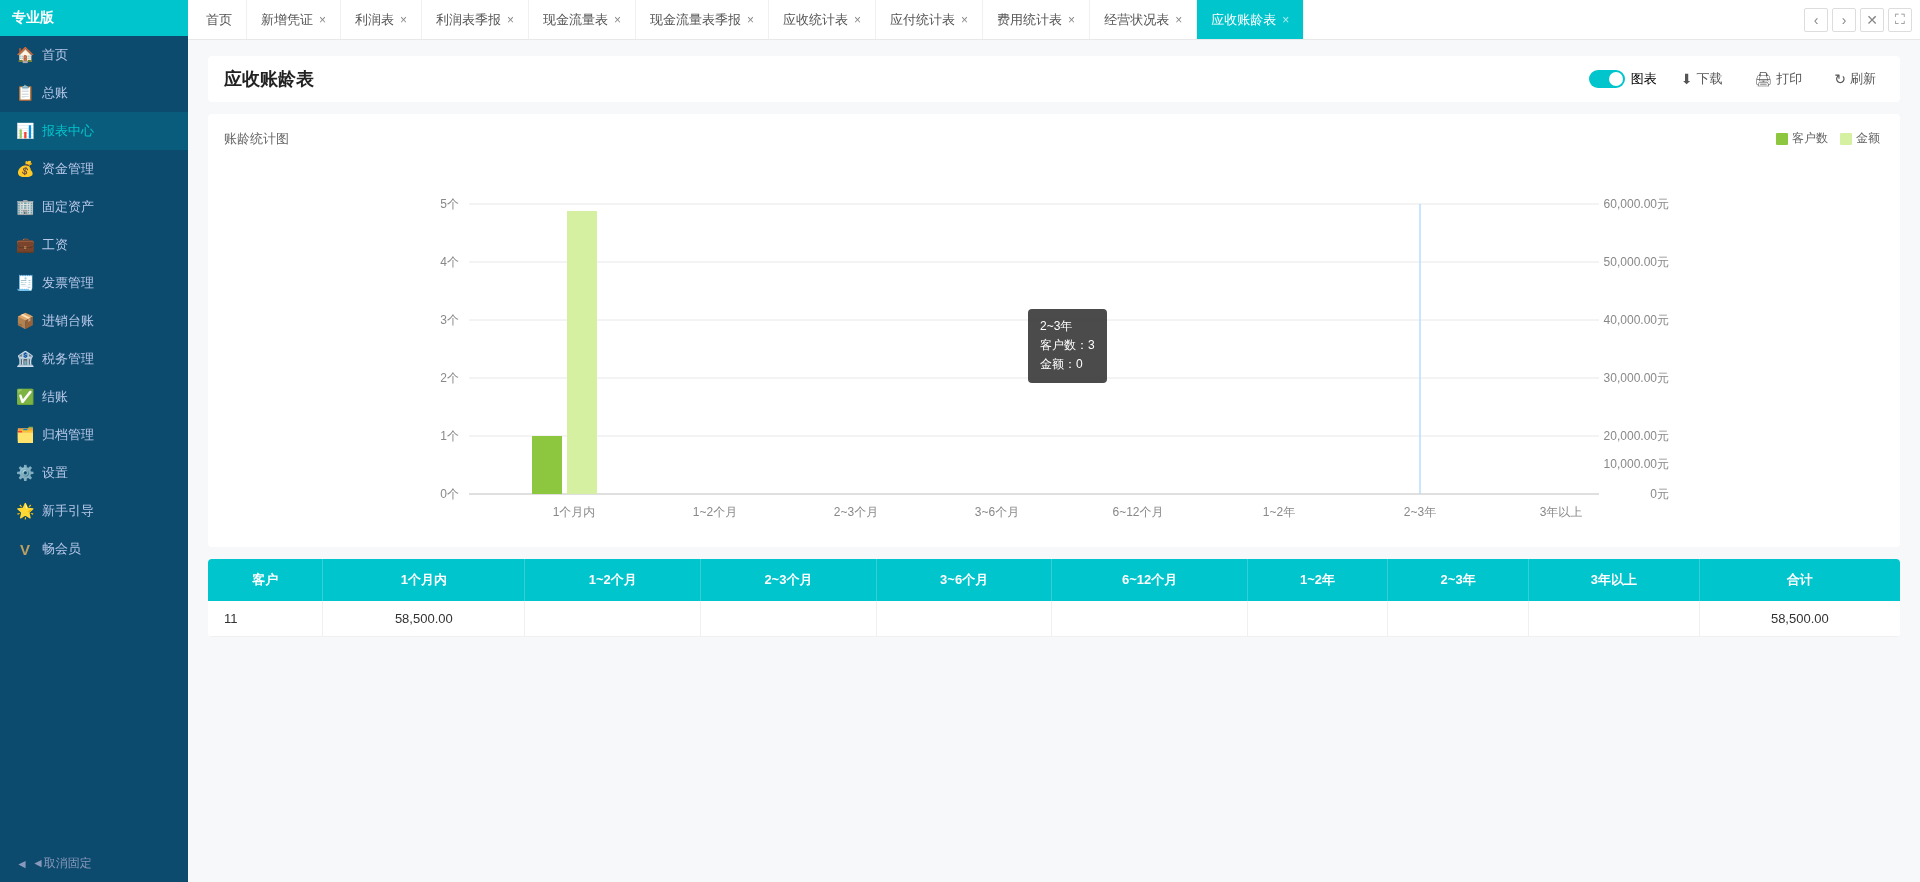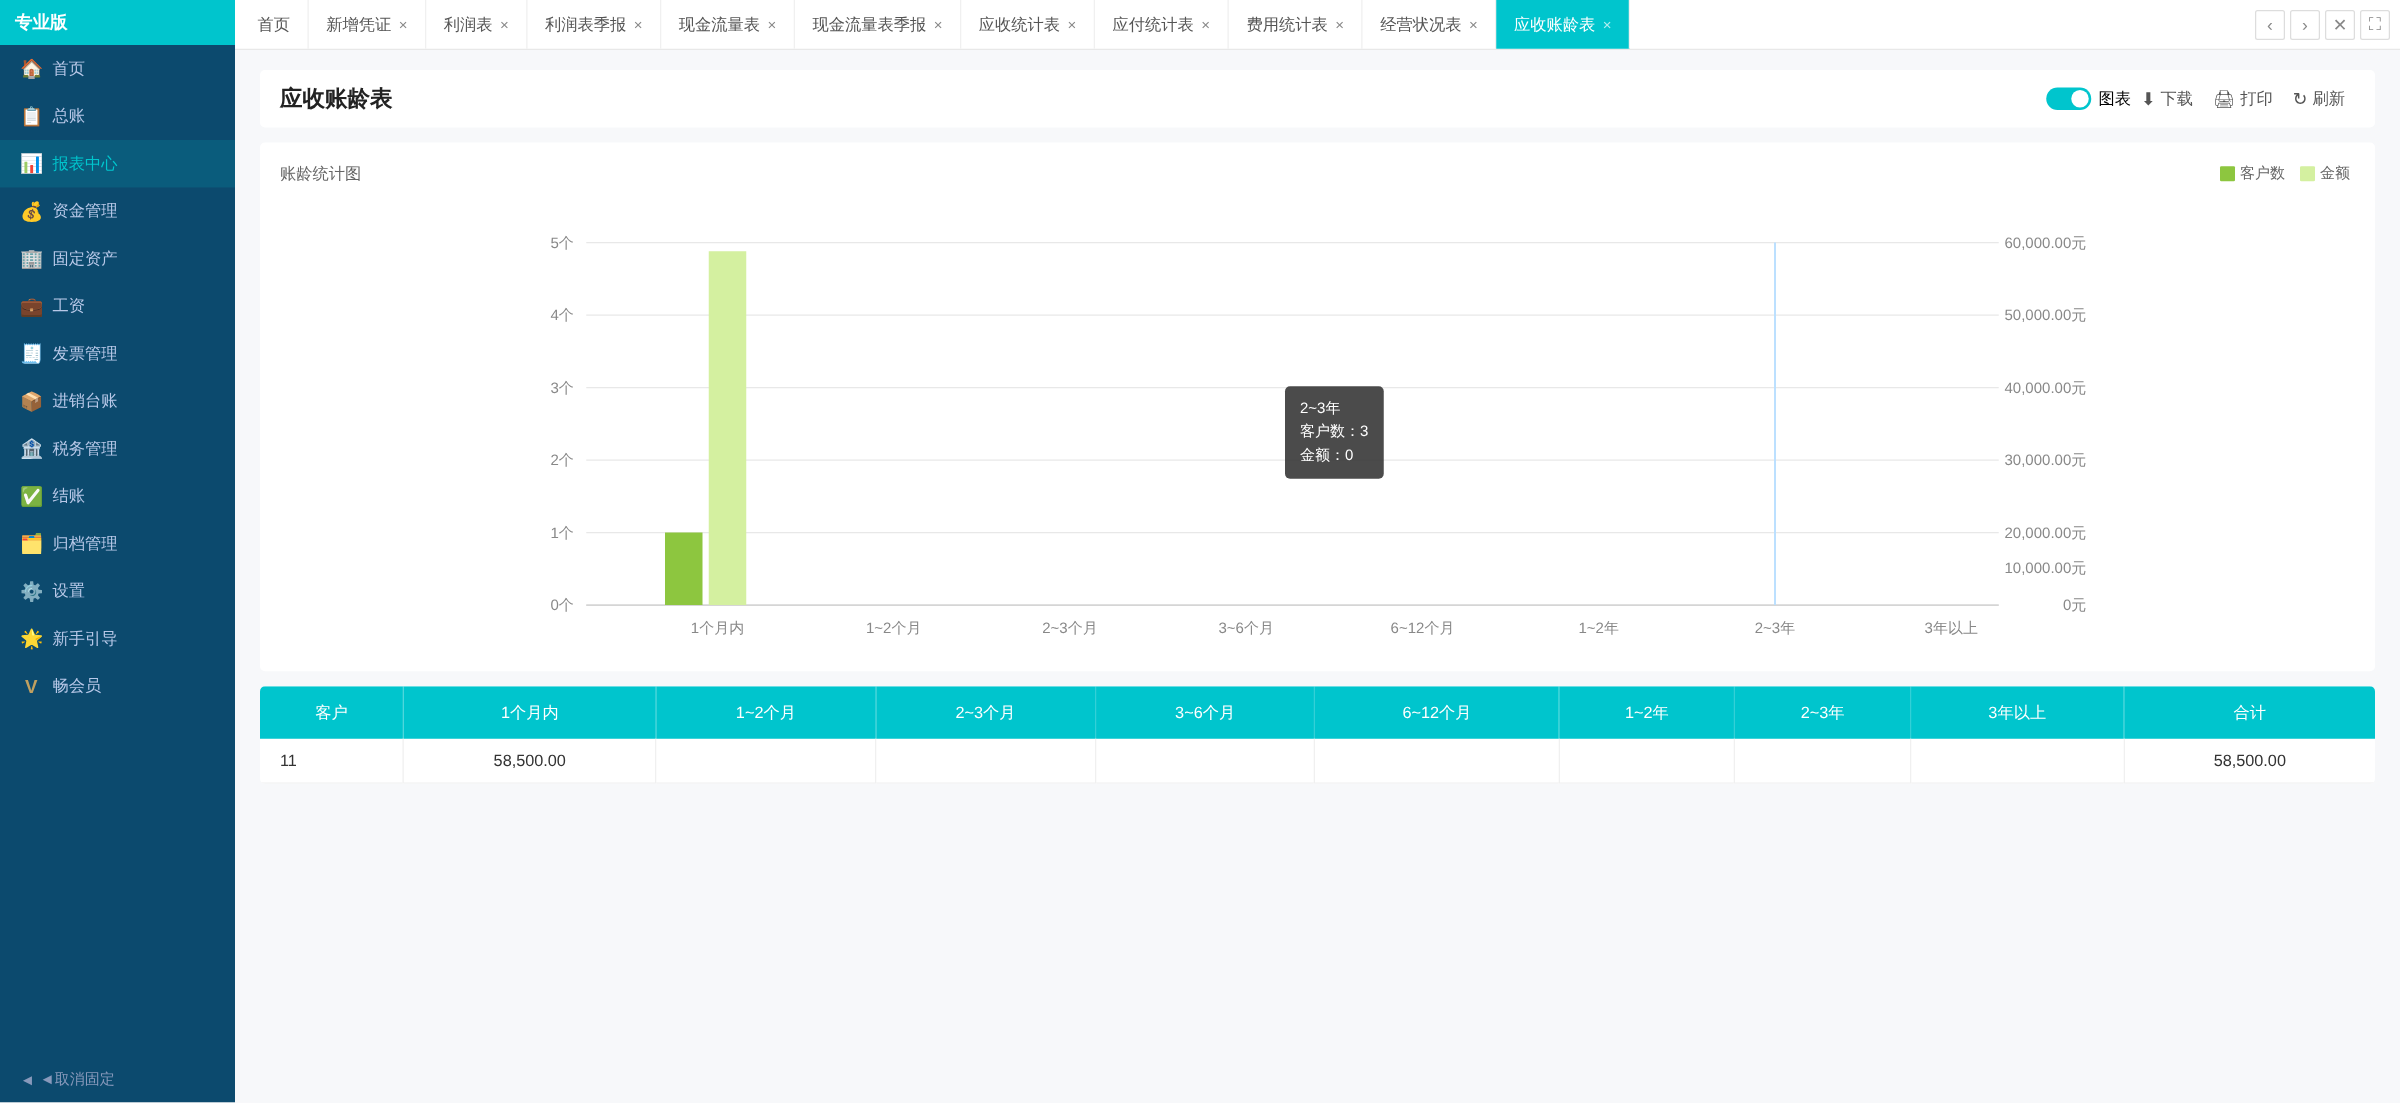--- a/index.html
+++ b/index.html
@@ -131,20 +131,21 @@
       border-radius: 4px;
     }
     .page-title {
       font-size: 18px;
       font-weight: bold;
       color: #222;
     }
     .page-actions {
       display: flex;
       align-items: center;
+      gap: 16px;
     }
     .toggle-switch {
       display: flex;
       align-items: center;
       gap: 6px;
     }
     .toggle-track {
       width: 36px;
       height: 18px;
       background: #00c5cd;
@@ -177,20 +178,21 @@
     .chart-container {
       background: #fff;
       border-radius: 4px;
       padding: 16px;
       margin-bottom: 12px;
       position: relative;
     }
     .chart-title {
       font-size: 13px;
       color: #666;
+      margin-bottom: 10px;
     }
     .chart-legend {
       position: absolute;
       top: 16px;
       right: 20px;
       display: flex;
       align-items: flex-start;
       gap: 12px;
       font-size: 12px;
       color: #666;
@@ -220,21 +222,21 @@
       border-radius: 4px;
       overflow: hidden;
     }
     .data-table thead tr {
       background: #00c5cd;
       color: white;
     }
     .data-table th {
       padding: 12px 8px;
       text-align: center;
-      font-weight: normal;
+      font-weight: bold;
       font-size: 13px;
       border-right: 1px solid rgba(255,255,255,0.2);
     }
     .data-table th:last-child { border-right: none; }
     .data-table tbody tr {
       border-bottom: 1px solid #f0f0f0;
       margin-top: 20px;
     }
     .data-table td {
       padding: 10px 8px;

